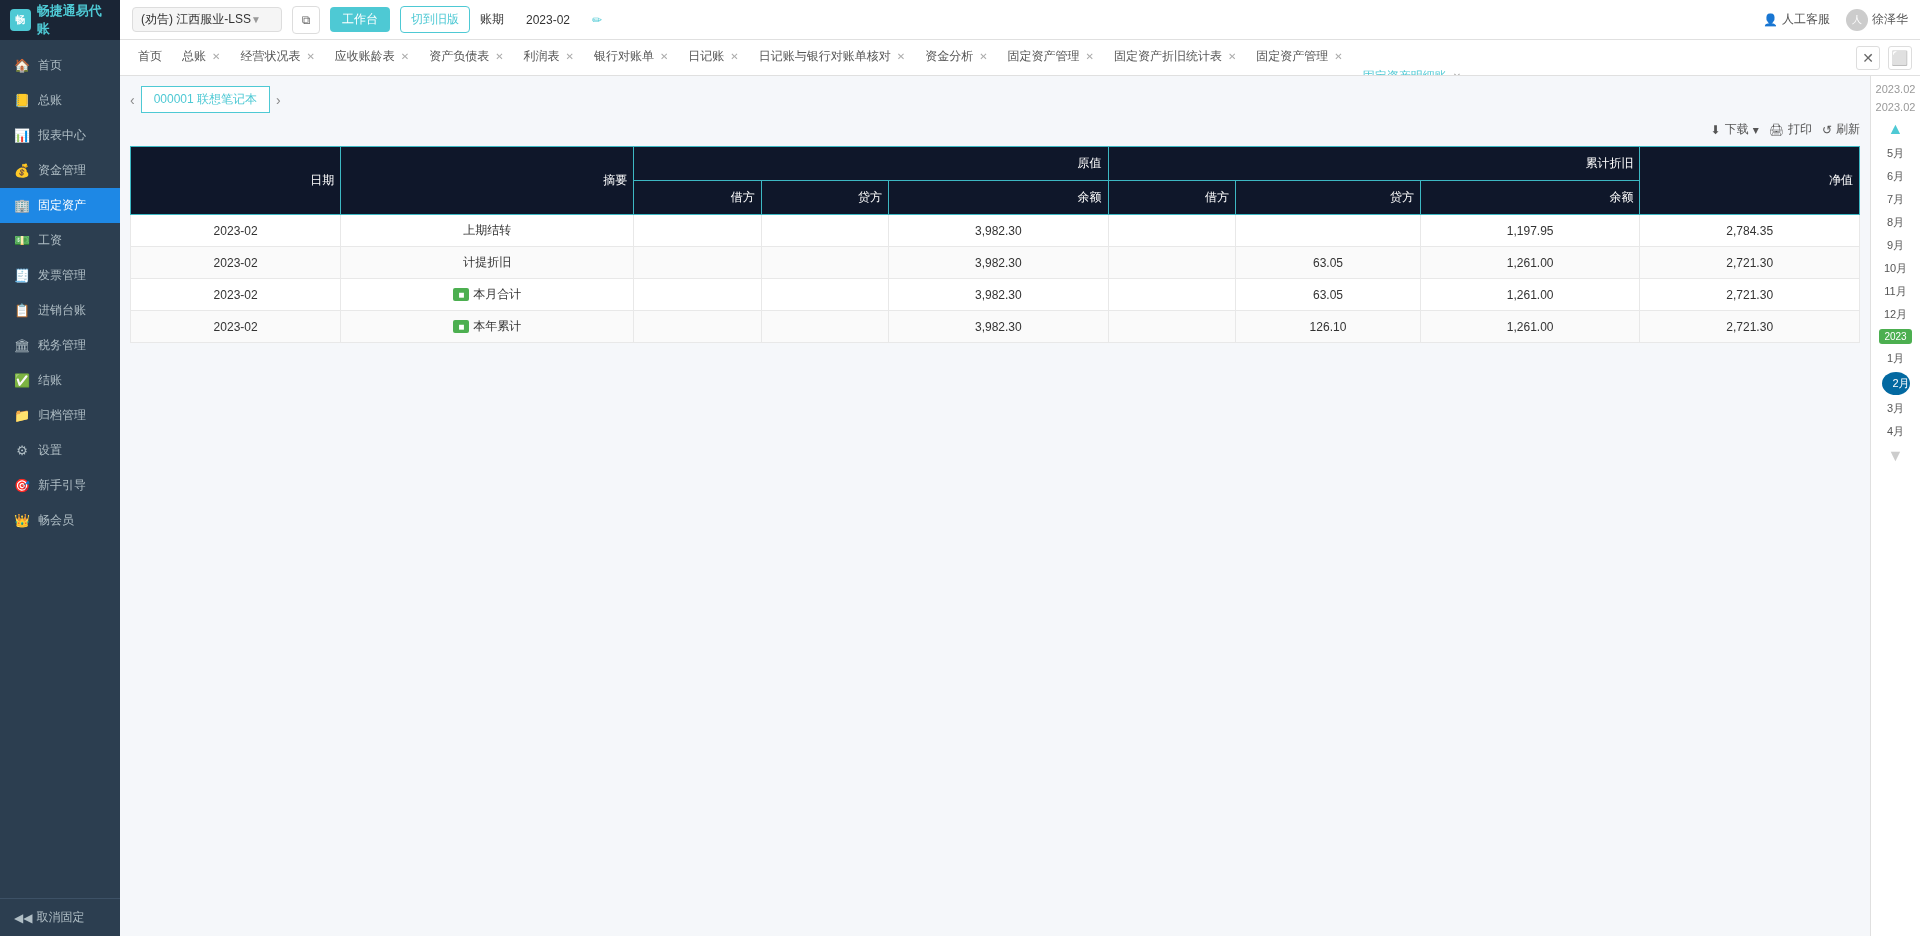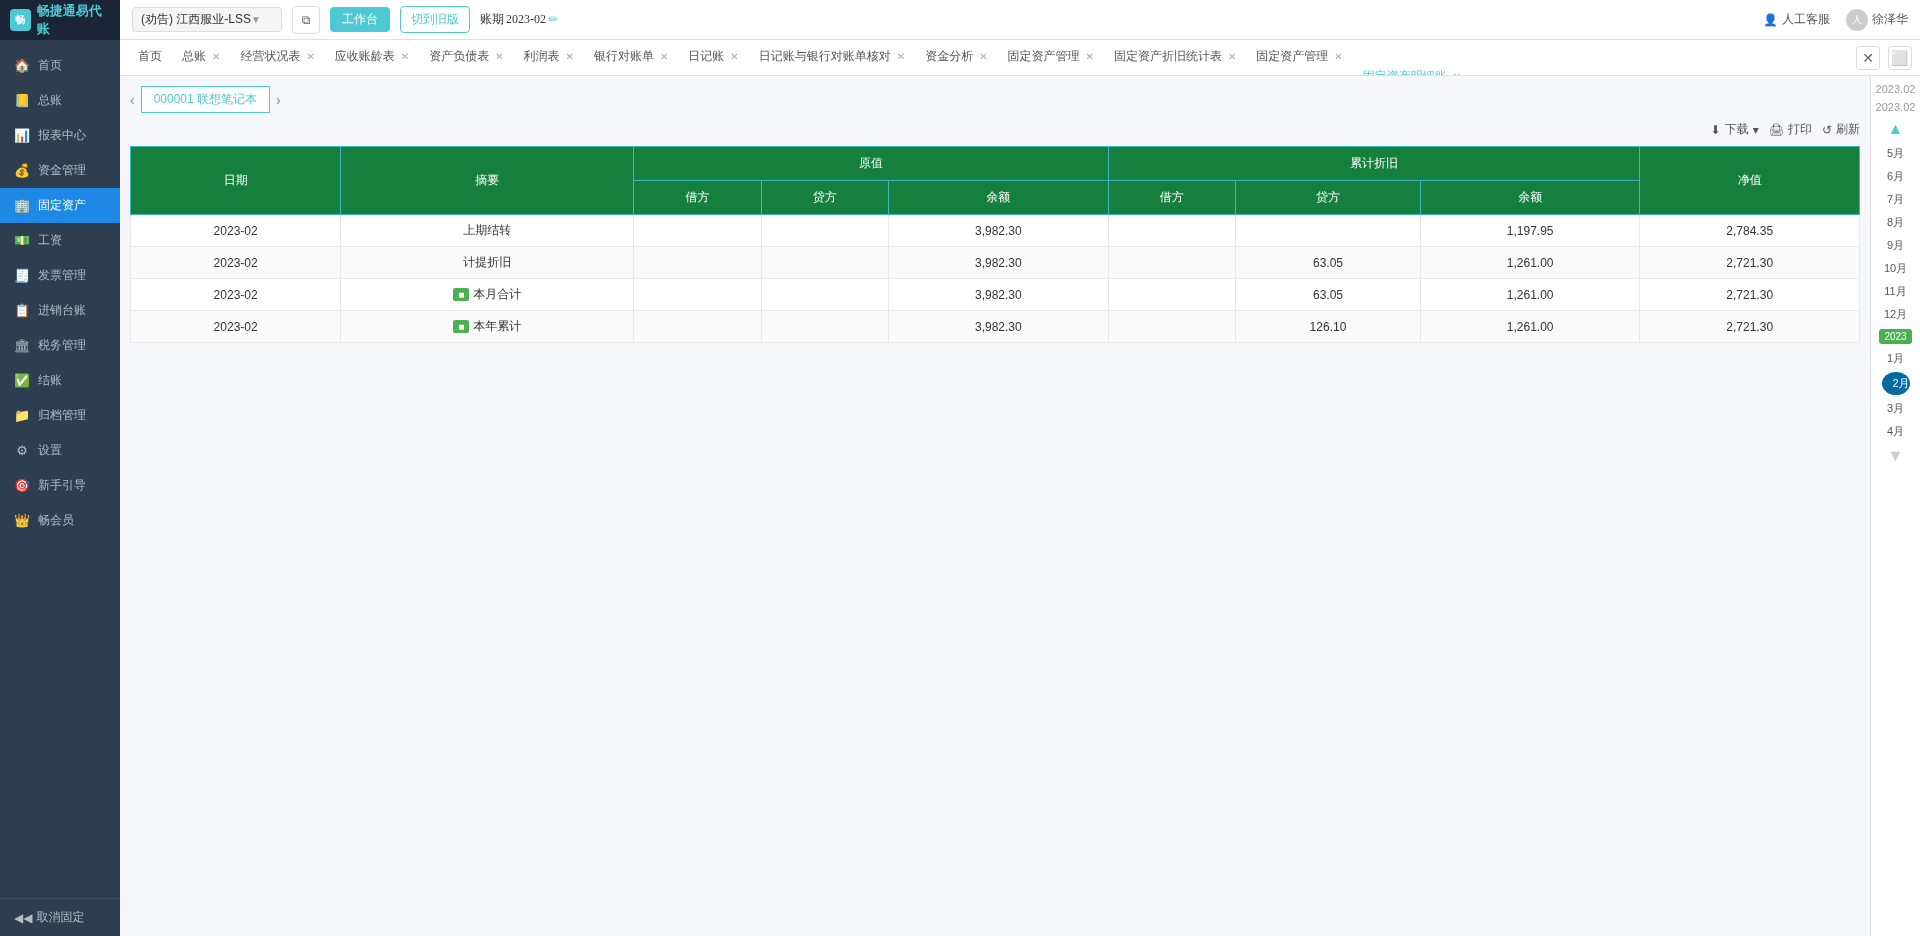--- a/index.html
+++ b/index.html
@@ -131,24 +131,23 @@
       background: #fff;
       border-radius: 4px;
       padding: 4px 10px;
       cursor: pointer;
       font-size: 12px;
       text-align: right;
     }
     .period-info {
       display: flex;
       align-items: center;
-      gap: 2px;
+      gap: 22px;
       font-size: 12px;
       color: #333;
-      font-family: Liberation Serif, serif;
     }
     .period-info .edit-icon { color: #4ec9d4; cursor: pointer; }
     .header-right {
       margin-left: auto;
       display: flex;
       align-items: center;
       gap: 16px;
       font-size: 12px;
       color: #555;
     }
@@ -294,24 +293,24 @@
     }
 
     
     .data-table {
       width: 100%;
       border-collapse: collapse;
       background: #fff;
       border: 1px solid #e0e0e0;
     }
     .data-table th {
-      background: #15803d;
+      background: #0f172a;
       color: #fff;
       padding: 8px 6px;
-      text-align: center;
+      text-align: right;
       font-weight: normal;
       font-size: 12px;
       border: 1px solid #3db8c3;
     }
     .data-table td {
       padding: 7px 8px;
       text-align: center;
       font-size: 12px;
       border: 1px solid #e8e8e8;
       color: #333;

